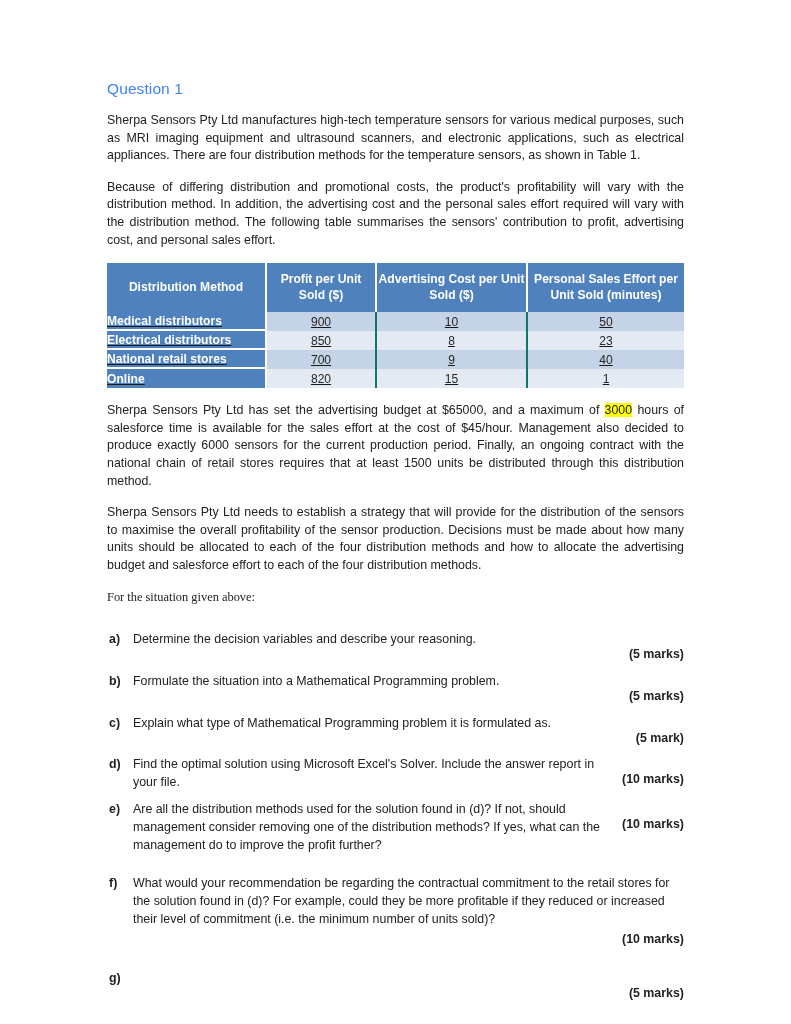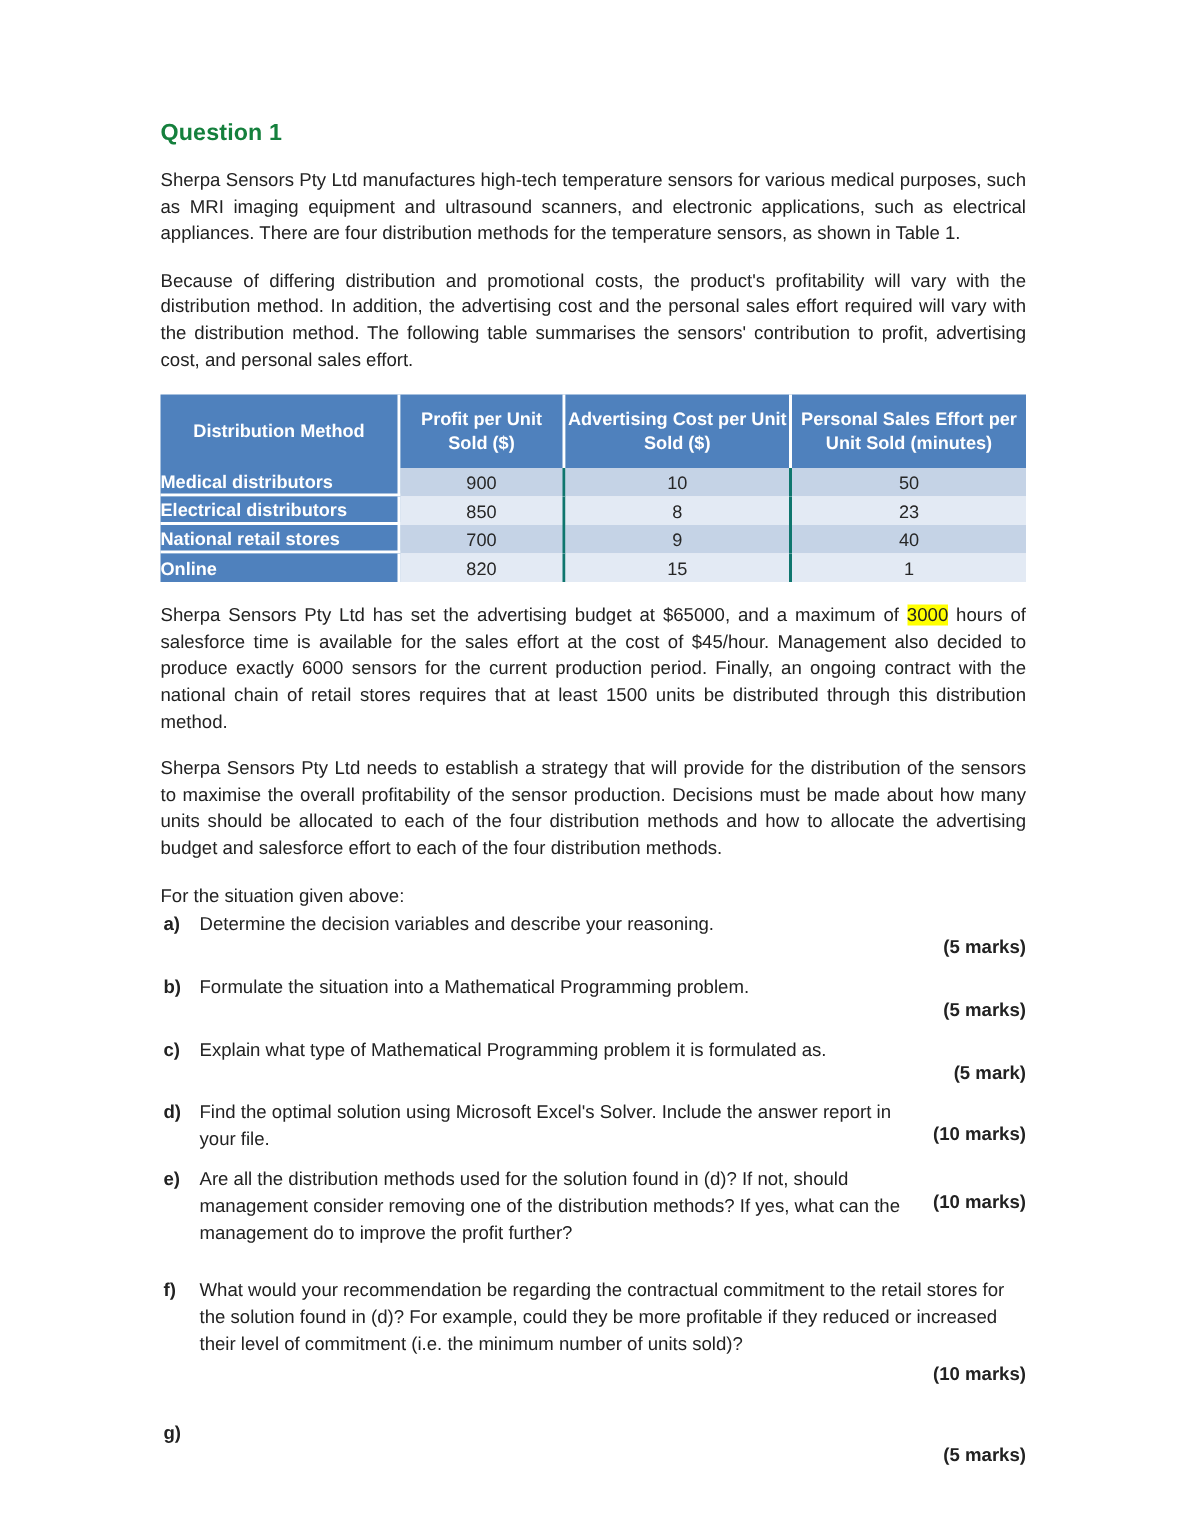--- a/index.html
+++ b/index.html
@@ -22,34 +22,34 @@
     background: #ffffff;
     box-sizing: border-box;
     padding: 80px 107px 0 107px;
   }
   .content {
     width: 577px;
   }
 
   h1.question-title {
     font-size: 15.5px;
-    font-weight: bold;
+    font-weight: normal;
     margin: 0 0 14px 0;
     letter-spacing: 0.1px;
-    color: #15803d;
+    color: #3b82f6;
   }
 
   p.para {
     font-size: 12.4px;
     line-height: 17.6px;
     text-align: justify;
     margin: 0 0 14px 0;
     color: #222222;
   }
-  p.para.last-intro { margin-bottom: 2px; }
+  p.para.last-intro { margin-bottom: 25px; font-family: Liberation Serif, serif; }
 
   .hl {
     background: #ffff00;
     padding: 0 0;
   }
 
   
   table.data-table {
     border-collapse: separate;
     border-spacing: 0;
@@ -74,21 +74,21 @@
     font-weight: bold;
     text-align: center;
     line-height: 15.5px;
     height: 49px;
     border-right: 2px solid #ffffff;
     padding: 3px 5px;
     box-sizing: border-box;
   }
   thead th:last-child { border-right: none; }
 
-  tbody tr { height: 14px; }
+  tbody tr { height: 14px; text-decoration: underline; }
 
   td.method-cell {
     background: #4f81bd;
     color: #ffffff;
     font-weight: bold;
     text-align: left;
     padding: 1px 0 1px 7px;
     border-bottom: 2px solid #ffffff;
     border-right: 2px solid #ffffff;
     box-sizing: border-box;

